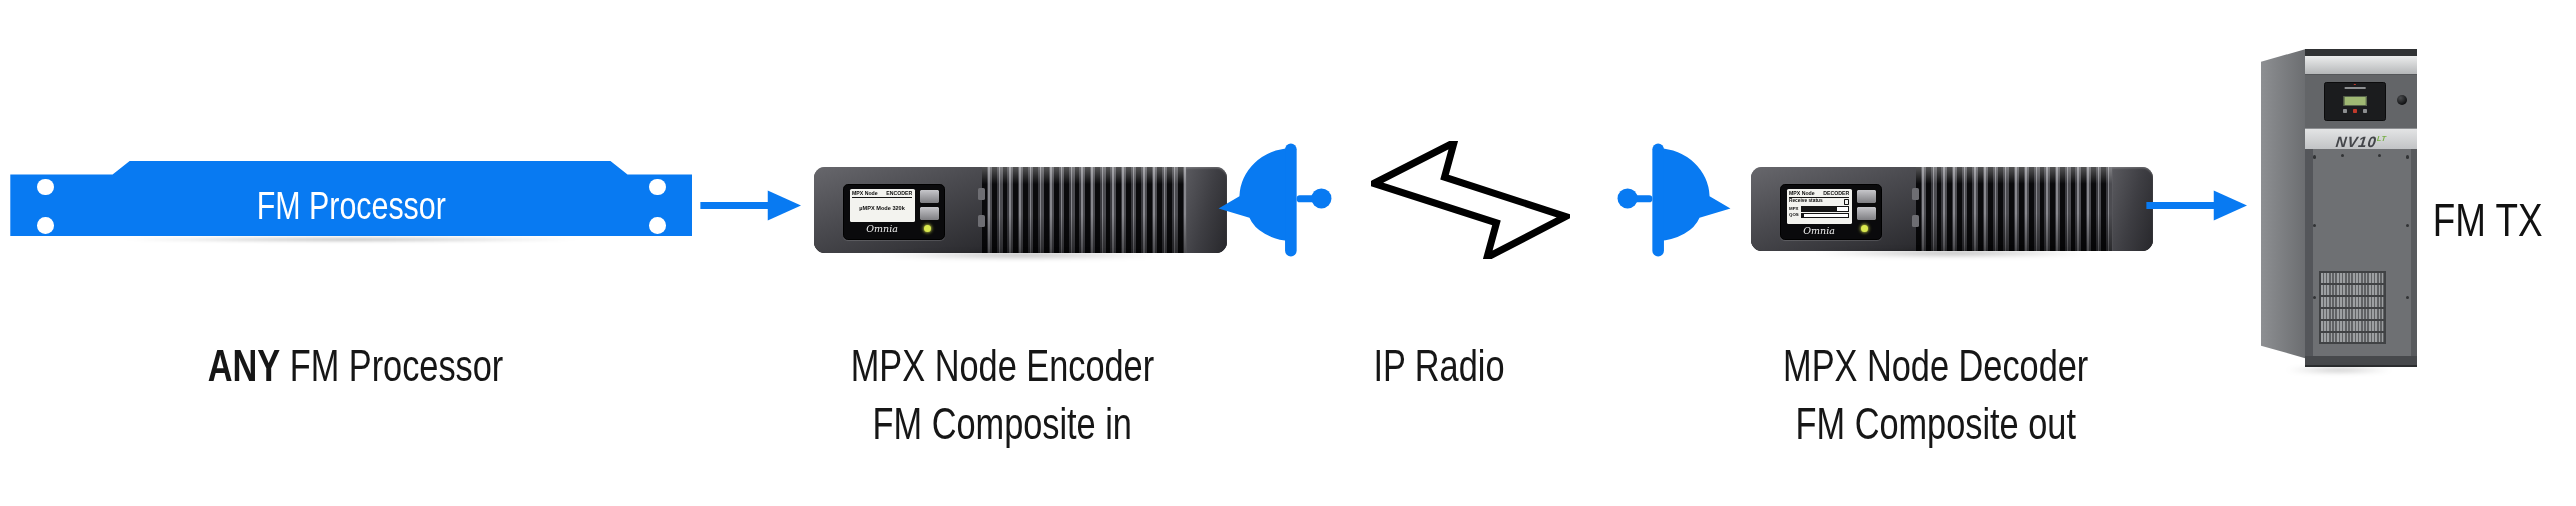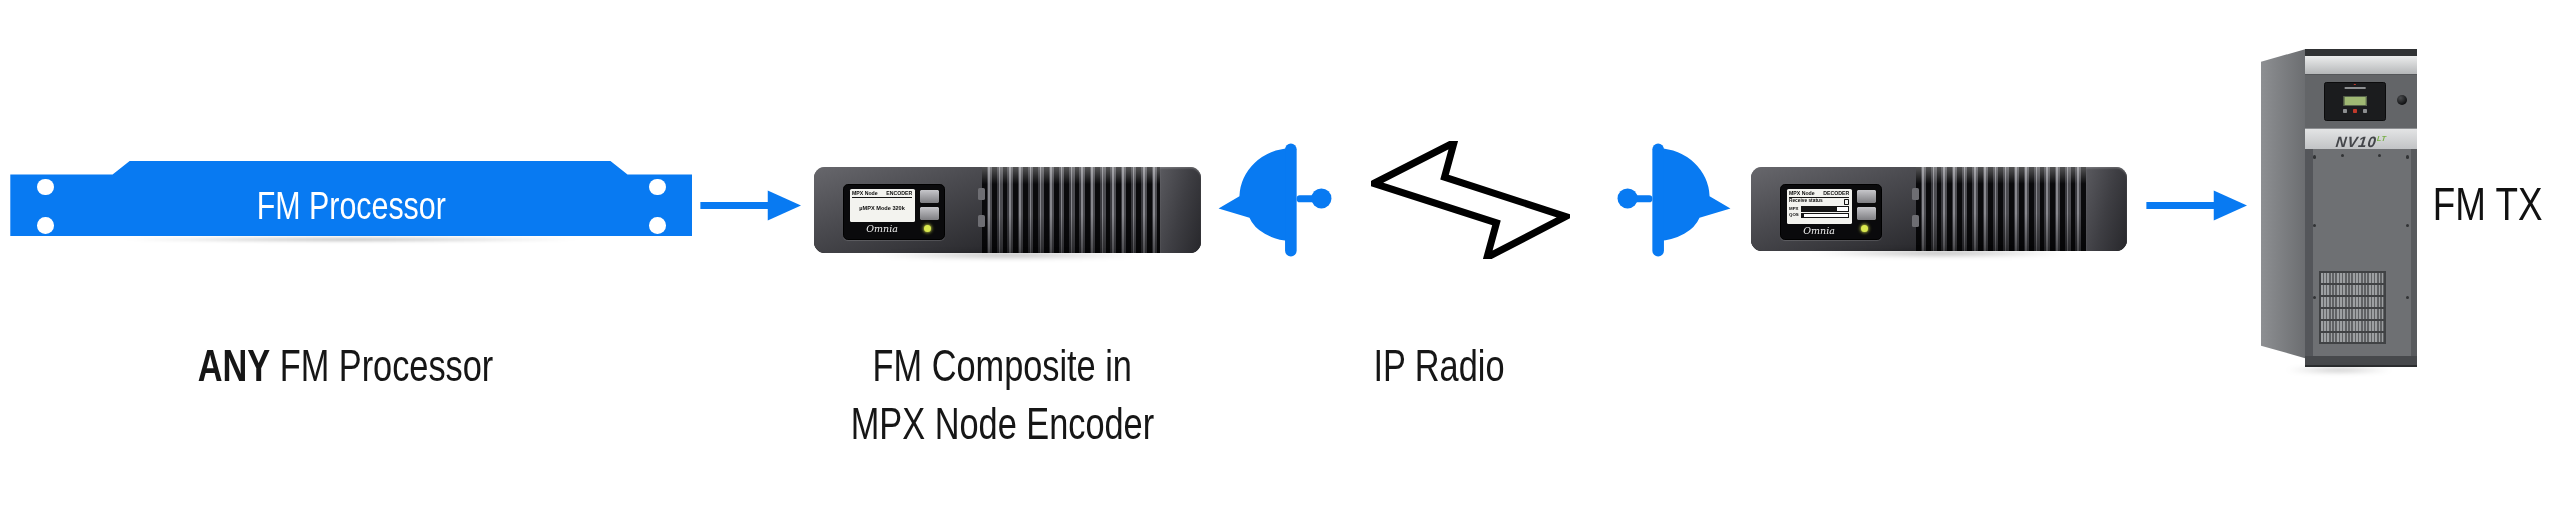--- a/index.html
+++ b/index.html
@@ -7,39 +7,39 @@
          font-family:"Liberation Sans",sans-serif;}
   .abs{position:absolute;}
 
   
   .cx{display:inline-block;transform:scaleX(.78);transform-origin:50% 50%;white-space:nowrap;}
 
   
   .cap{position:absolute;top:337px;width:556px;text-align:center;color:#161616;
        font-size:44px;line-height:58px;font-weight:400;}
   .cap b{font-weight:700;}
-  .txlabel{position:absolute;top:180px;width:159px;text-align:center;color:#111;
+  .txlabel{position:absolute;top:196px;width:159px;text-align:center;color:#111;
        font-size:46px;line-height:48px;}
 
   
   .proc{left:10.3px;top:161px;width:682px;height:83px;}
   .proc-body{position:absolute;inset:0 0 8px 0;background:#087af2;
        clip-path:polygon(0 18%,15% 18%,17.5% 0,88% 0,90.5% 18%,100% 18%,100% 100%,0 100%);}
   .screw{position:absolute;width:16.7px;height:16.7px;border-radius:50%;background:#ffffff;}
   .proc-label{position:absolute;left:0;top:20.7px;width:100%;text-align:center;color:#ffffff;
        font-size:38px;line-height:49px;}
   .proc-shadow{position:absolute;left:44px;right:44px;top:75px;height:7.2px;border-radius:50%;
        background:radial-gradient(50% 50% at 50% 50%,rgba(0,0,0,.28),rgba(0,0,0,0) 78%);filter:blur(1.6px);}
 
   
   .arrow{width:103px;height:35px;}
 
   
   .device{border-radius:11px;background:linear-gradient(180deg,#6d6d72 0%,#47474c 22%,#2d2d31 70%,#1b1b1e 100%);
-          box-shadow:inset 0 1.6px 1.6px rgba(255,255,255,.25), inset 0 -2.4px 4px rgba(0,0,0,.6);}
+          box-shadow:inset 0 1.6px 1.6px rgba(255,255,255,.25), inset 0 -2.4px 4px rgba(0,0,0,.6);padding-left:26px;}
   .dev-shadow{position:absolute;left:4%;right:4%;bottom:-7.2px;height:10.3px;
           background:radial-gradient(50% 50% at 50% 50%,rgba(0,0,0,.35),rgba(0,0,0,0) 75%);filter:blur(2.4px);}
   .face{position:absolute;left:0;top:0;bottom:0;border-radius:11px 0 0 11px;
           background:linear-gradient(160deg,#67676c 0%,#4a4a4f 45%,#2a2a2e 100%);}
   .fins{position:absolute;top:0;bottom:0;
           background:repeating-linear-gradient(90deg,#0a0a0c 0 4.8px,#3a3a3f 4.8px 6.4px,#87878d 6.4px 8px,#4c4c51 8px 10.3px);}
   .fins::after{content:"";position:absolute;inset:0;
           background:linear-gradient(180deg,rgba(255,255,255,.30),rgba(255,255,255,0) 20%,rgba(0,0,0,0) 55%,rgba(0,0,0,.45));}
   .endcap{position:absolute;right:0;top:0;bottom:0;width:41px;border-radius:0 11px 11px 0;
           background:linear-gradient(105deg,#5a5a5f 0%,#3e3e43 50%,#27272b 100%);
@@ -241,28 +241,32 @@
       <div class="cab-grille"></div>
       <div class="cab-base"></div>
     </div>
     <div class="cab-shadow"></div>
   </div>
 
   <div class="txlabel" style="left:2408px;">
     <span class="cx" style="transform:scaleX(.8);">FM TX</span>
   </div>
 
-  <div class="cap" style="left:67px;">
+  <div class="cap" style="left:77px;">
     <div><span class="cx"><b>ANY</b><span> FM Processor</span></span></div>
   </div>
 
   <div class="cap" style="left:724px;">
+    <div><span class="cx">MPX Node Encoder</span></div>
     <div><span class="cx">FM Composite in</span></div>
-    <div><span class="cx">MPX Node Encoder</span></div>
   </div>
 
   <div class="cap" style="left:1161px;">
     <div><span class="cx">IP Radio</span></div>
   </div>
 
+  <div class="cap" style="left:1658px;">
+    <div><span class="cx">MPX Node Decoder</span></div>
+    <div><span class="cx">FM Composite out</span></div>
+  </div>
 
 </div>
 
 
 </body></html>

